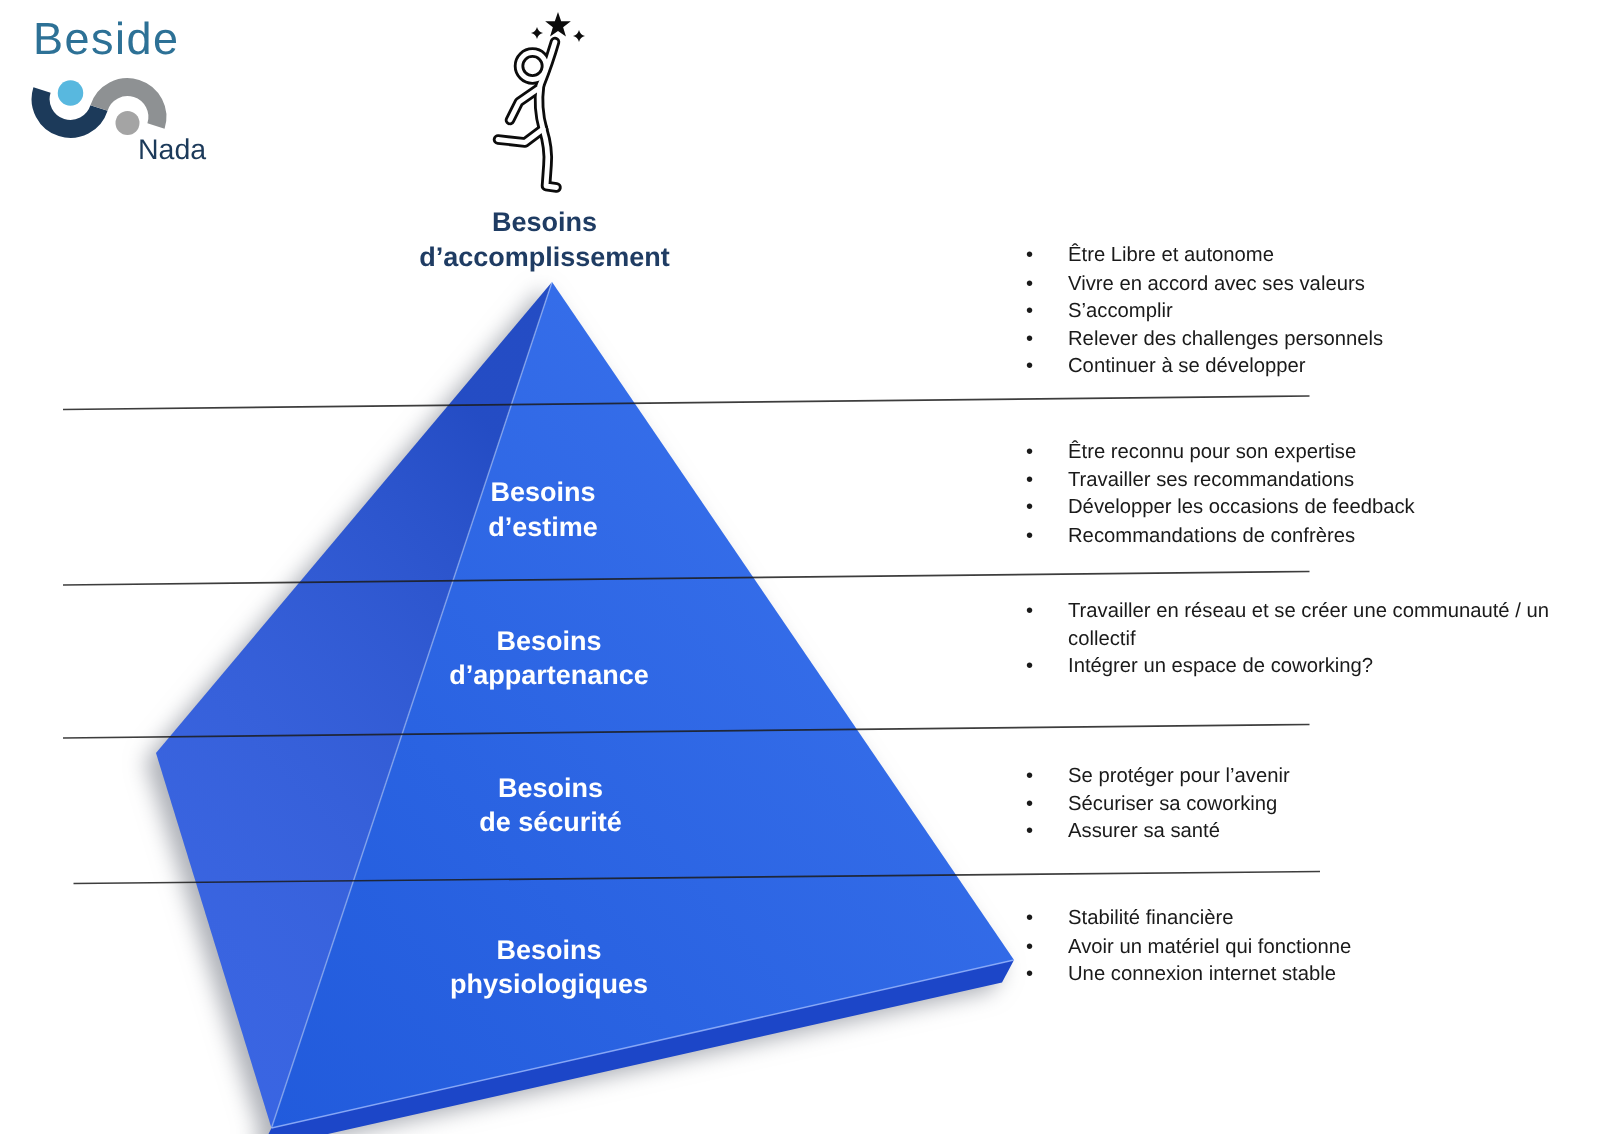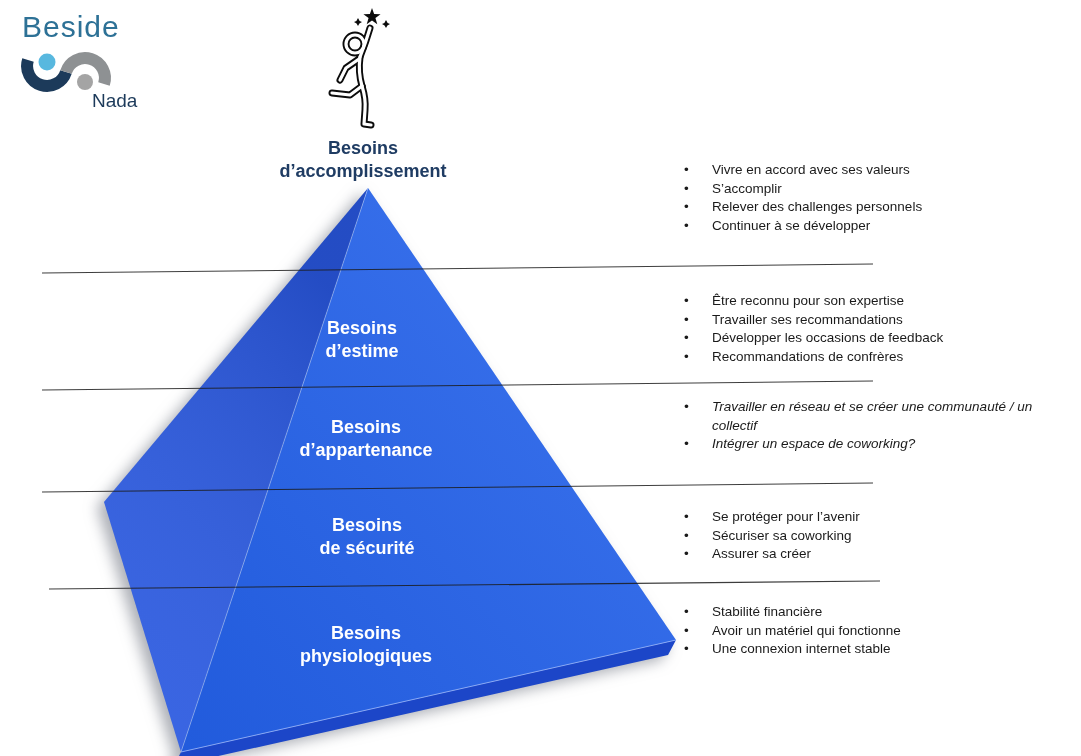--- a/index.html
+++ b/index.html
@@ -29,21 +29,21 @@
   #lvl1{left:362px;top:317px;}
   #lvl2{left:366px;top:416px;}
   #lvl3{left:367px;top:514px;}
   #lvl4{left:366px;top:622px;}
 
   
   ul.blist{position:absolute;z-index:2;left:680px;width:392px;margin:0;padding:0;
         list-style:none;font-size:13.5px;line-height:18.6px;color:var(--body-text,#1a1a1a);}
   ul.blist li{position:relative;padding-left:32px;}
   ul.blist li::before{content:"\2022";position:absolute;left:4px;top:0;}
-  #list0{top:161px;} #list1{top:292px;} #list2{top:398px;font-style:italic;} #list3{top:508px;} #list4{top:603px;}
+  #list0{top:161px;} #list1{top:292px;} #list2{top:398px;} #list3{top:508px;} #list4{top:603px;}
 </style>
 </head>
 <body>
 
 <div id="page">
 
   <div id="logo">
     <div class="wordmark">Beside</div>
     <svg width="110" height="62" viewBox="0 0 110 62">
       <path d="M8 18 A19 19 0 1 0 46 30" fill="none" stroke="var(--logo-navy,#1c3a5a)" stroke-width="12"></path>
@@ -109,39 +109,40 @@
   <div id="lvl1" class="lvl-label">Besoins
 d’estime</div>
   <div id="lvl2" class="lvl-label">Besoins
 d’appartenance</div>
   <div id="lvl3" class="lvl-label">Besoins
 de sécurité</div>
   <div id="lvl4" class="lvl-label">Besoins
 physiologiques</div>
 
   <ul id="list0" class="blist">
+      <li>Être Libre et autonome</li>
       <li>Vivre en accord avec ses valeurs</li>
       <li>S’accomplir</li>
       <li>Relever des challenges personnels</li>
       <li>Continuer à se développer</li>
     </ul>
   <ul id="list1" class="blist">
       <li>Être reconnu pour son expertise</li>
       <li>Travailler ses recommandations</li>
       <li>Développer les occasions de feedback</li>
       <li>Recommandations de confrères</li>
     </ul>
   <ul id="list2" class="blist">
       <li>Travailler en réseau et se créer une communauté / un collectif</li>
       <li>Intégrer un espace de coworking?</li>
     </ul>
   <ul id="list3" class="blist">
       <li>Se protéger pour l’avenir</li>
       <li>Sécuriser sa coworking</li>
-      <li>Assurer sa créer</li>
+      <li>Assurer sa santé</li>
     </ul>
   <ul id="list4" class="blist">
       <li>Stabilité financière</li>
       <li>Avoir un matériel qui fonctionne</li>
       <li>Une connexion internet stable</li>
     </ul>
 
 </div>
 
 </body></html>

